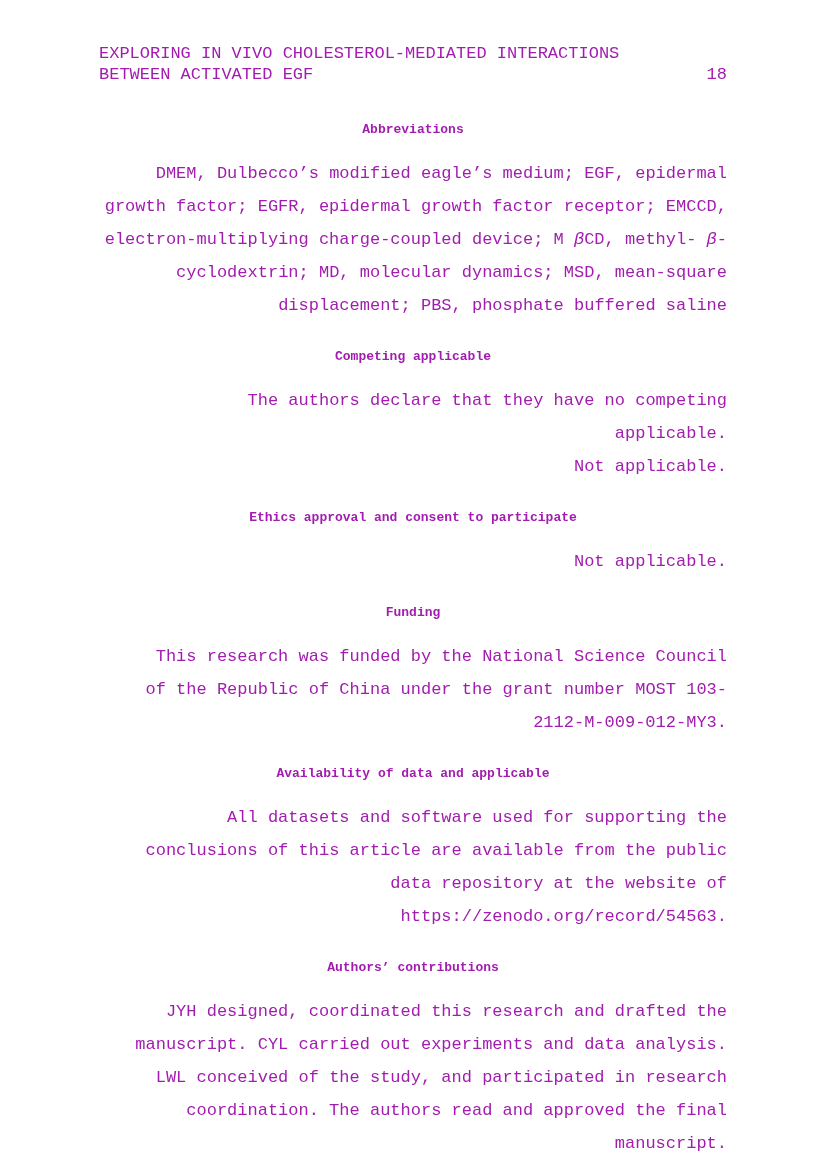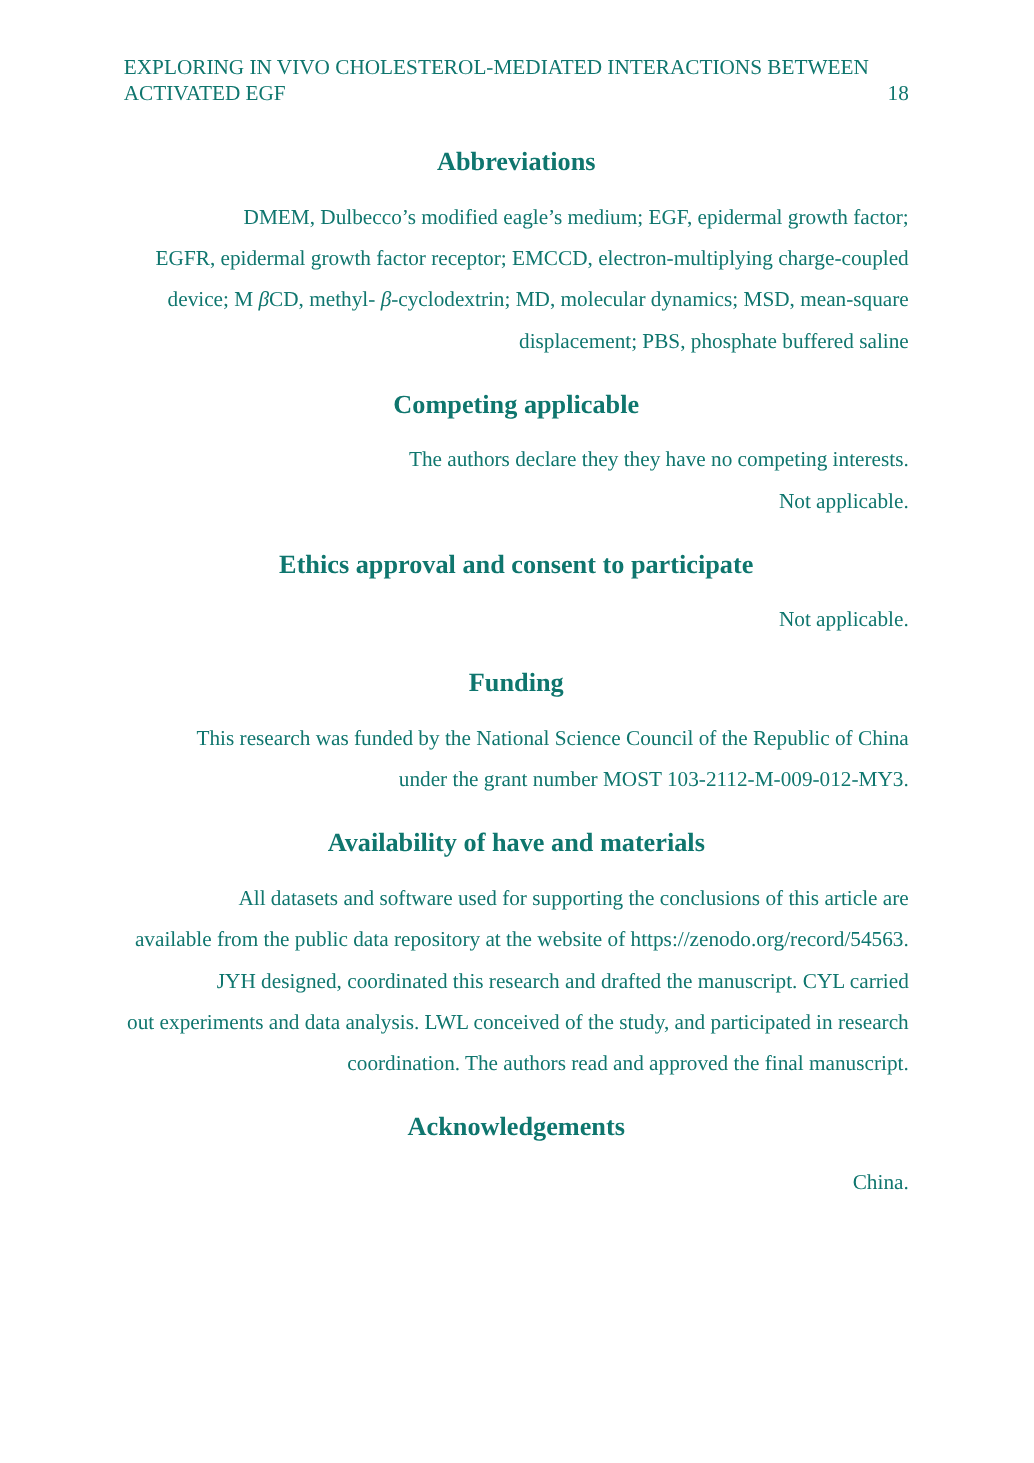--- a/index.html
+++ b/index.html
@@ -5,22 +5,22 @@
   html, body {
     margin: 0;
     padding: 0;
     background: #ffffff;
   }
   .page {
     position: relative;
     width: 827px;
     height: 1170px;
     background: #ffffff;
-    color: #0f766e;
-    font-family: Liberation Serif, serif;
+    color: #a21caf;
+    font-family: Liberation Mono, monospace;
     font-size: 17px;
     overflow: hidden;
     box-sizing: border-box;
   }
   .content {
     padding: 44px 100px 0 99px;
   }
   .running-head {
     display: flex;
     justify-content: space-between;
@@ -28,21 +28,21 @@
     line-height: 20.5px;
   }
   .rh-title {
     display: block;
     max-width: 600px;
   }
   .rh-page {
     white-space: nowrap;
   }
   h2.section-heading {
-    font-size: 21px;
+    font-size: 13px;
     font-weight: bold;
     text-align: center;
     line-height: 33px;
     margin: 18px 0 11px 0;
   }
   h2.section-heading.first {
     margin-top: 28px;
   }
   p.body-par {
     margin: 0;
@@ -62,32 +62,33 @@
 
     <div class="running-head">
       <div class="rh-title">EXPLORING IN VIVO CHOLESTEROL-MEDIATED INTERACTIONS BETWEEN ACTIVATED EGF</div>
       <div class="rh-page">18</div>
     </div>
 
     <h2 class="section-heading first">Abbreviations</h2>
     <p class="body-par"><span>DMEM, Dulbecco’s modified eagle’s medium; EGF, epidermal growth factor; EGFR, epidermal growth factor receptor; EMCCD, electron-multiplying charge-coupled device; M </span><span class="beta">β</span><span>CD, methyl- </span><span class="beta">β</span><span>-cyclodextrin; MD, molecular dynamics; MSD, mean-square displacement; PBS, phosphate buffered saline</span></p>
 
     <h2 class="section-heading">Competing applicable</h2>
-    <p class="body-par">The authors declare they they have no competing interests.</p>
+    <p class="body-par">The authors declare that they have no competing applicable.</p>
 
     <p class="body-par">Not applicable.</p>
 
     <h2 class="section-heading">Ethics approval and consent to participate</h2>
     <p class="body-par">Not applicable.</p>
 
     <h2 class="section-heading">Funding</h2>
     <p class="body-par">This research was funded by the National Science Council of the Republic of China under the grant number MOST 103-2112-M-009-012-MY3.</p>
 
-    <h2 class="section-heading">Availability of have and materials</h2>
+    <h2 class="section-heading">Availability of data and applicable</h2>
     <p class="body-par">All datasets and software used for supporting the conclusions of this article are available from the public data repository at the website of https://zenodo.org/record/54563.</p>
 
+    <h2 class="section-heading">Authors’ contributions</h2>
     <p class="body-par">JYH designed, coordinated this research and drafted the manuscript. CYL carried out experiments and data analysis. LWL conceived of the study, and participated in research coordination. The authors read and approved the final manuscript.</p>
 
     <h2 class="section-heading">Acknowledgements</h2>
     <p class="body-par">China.</p>
 
   </div>
 </div>
 
 </body></html>

